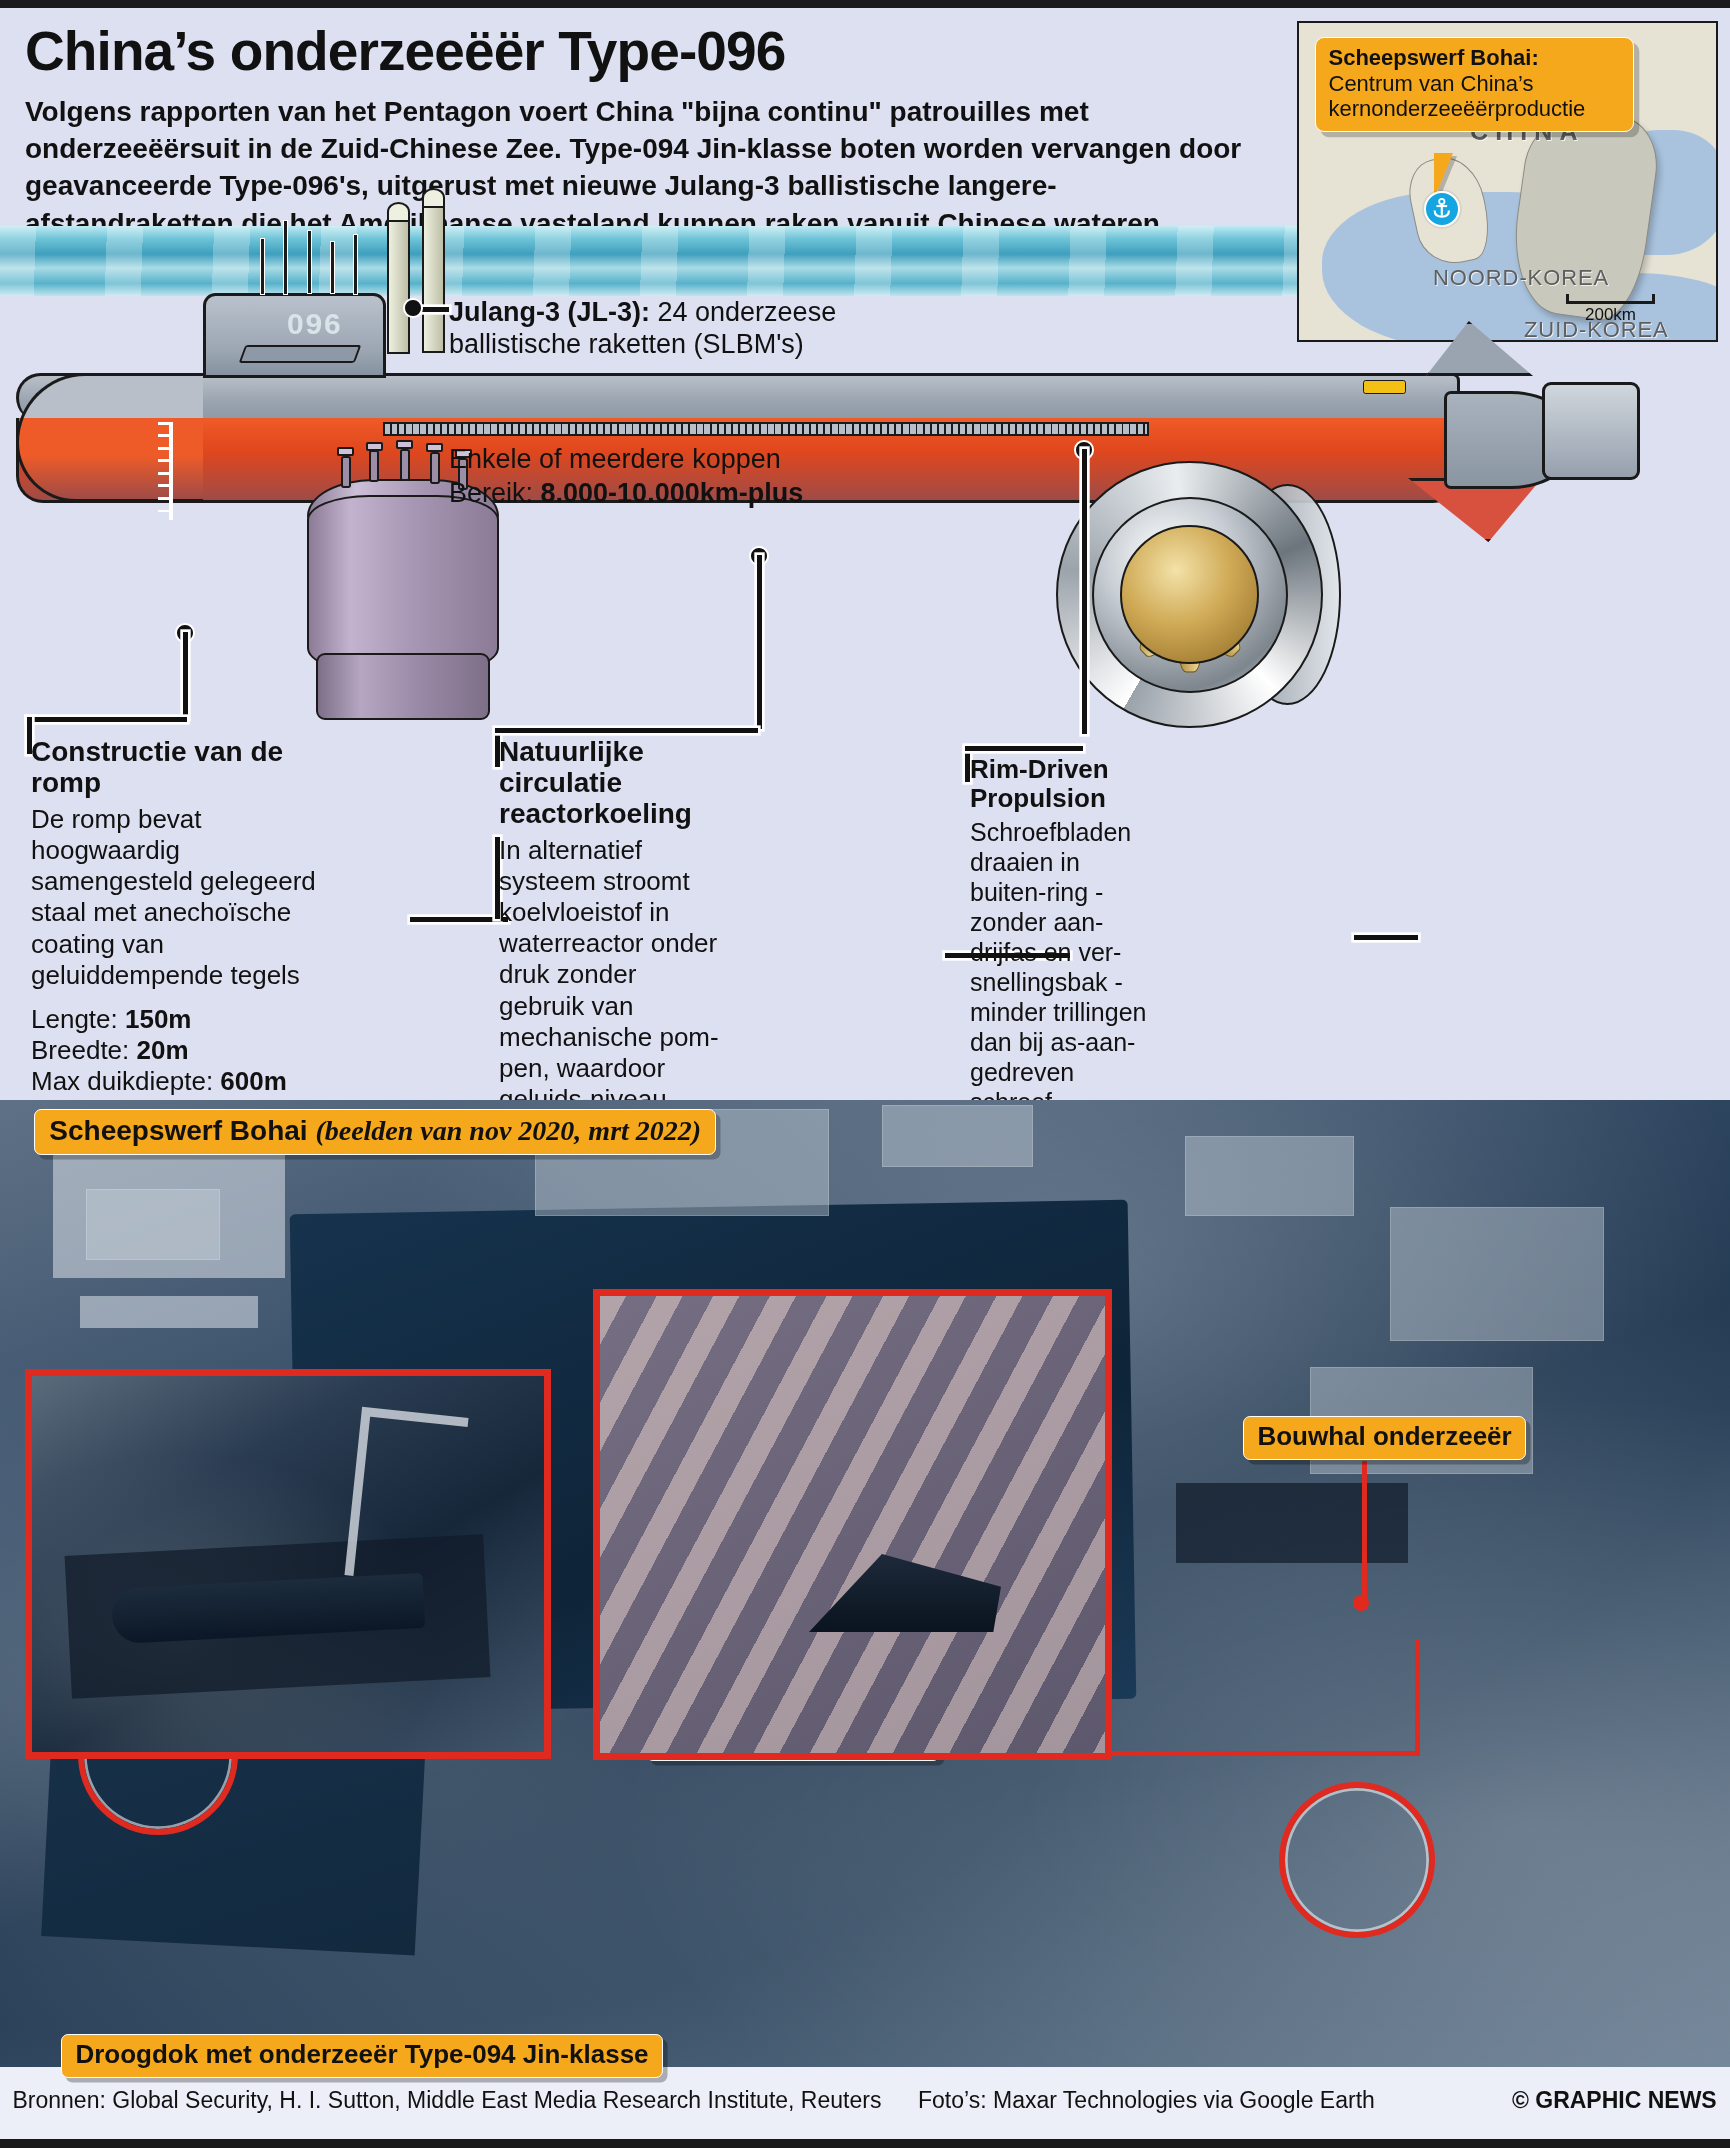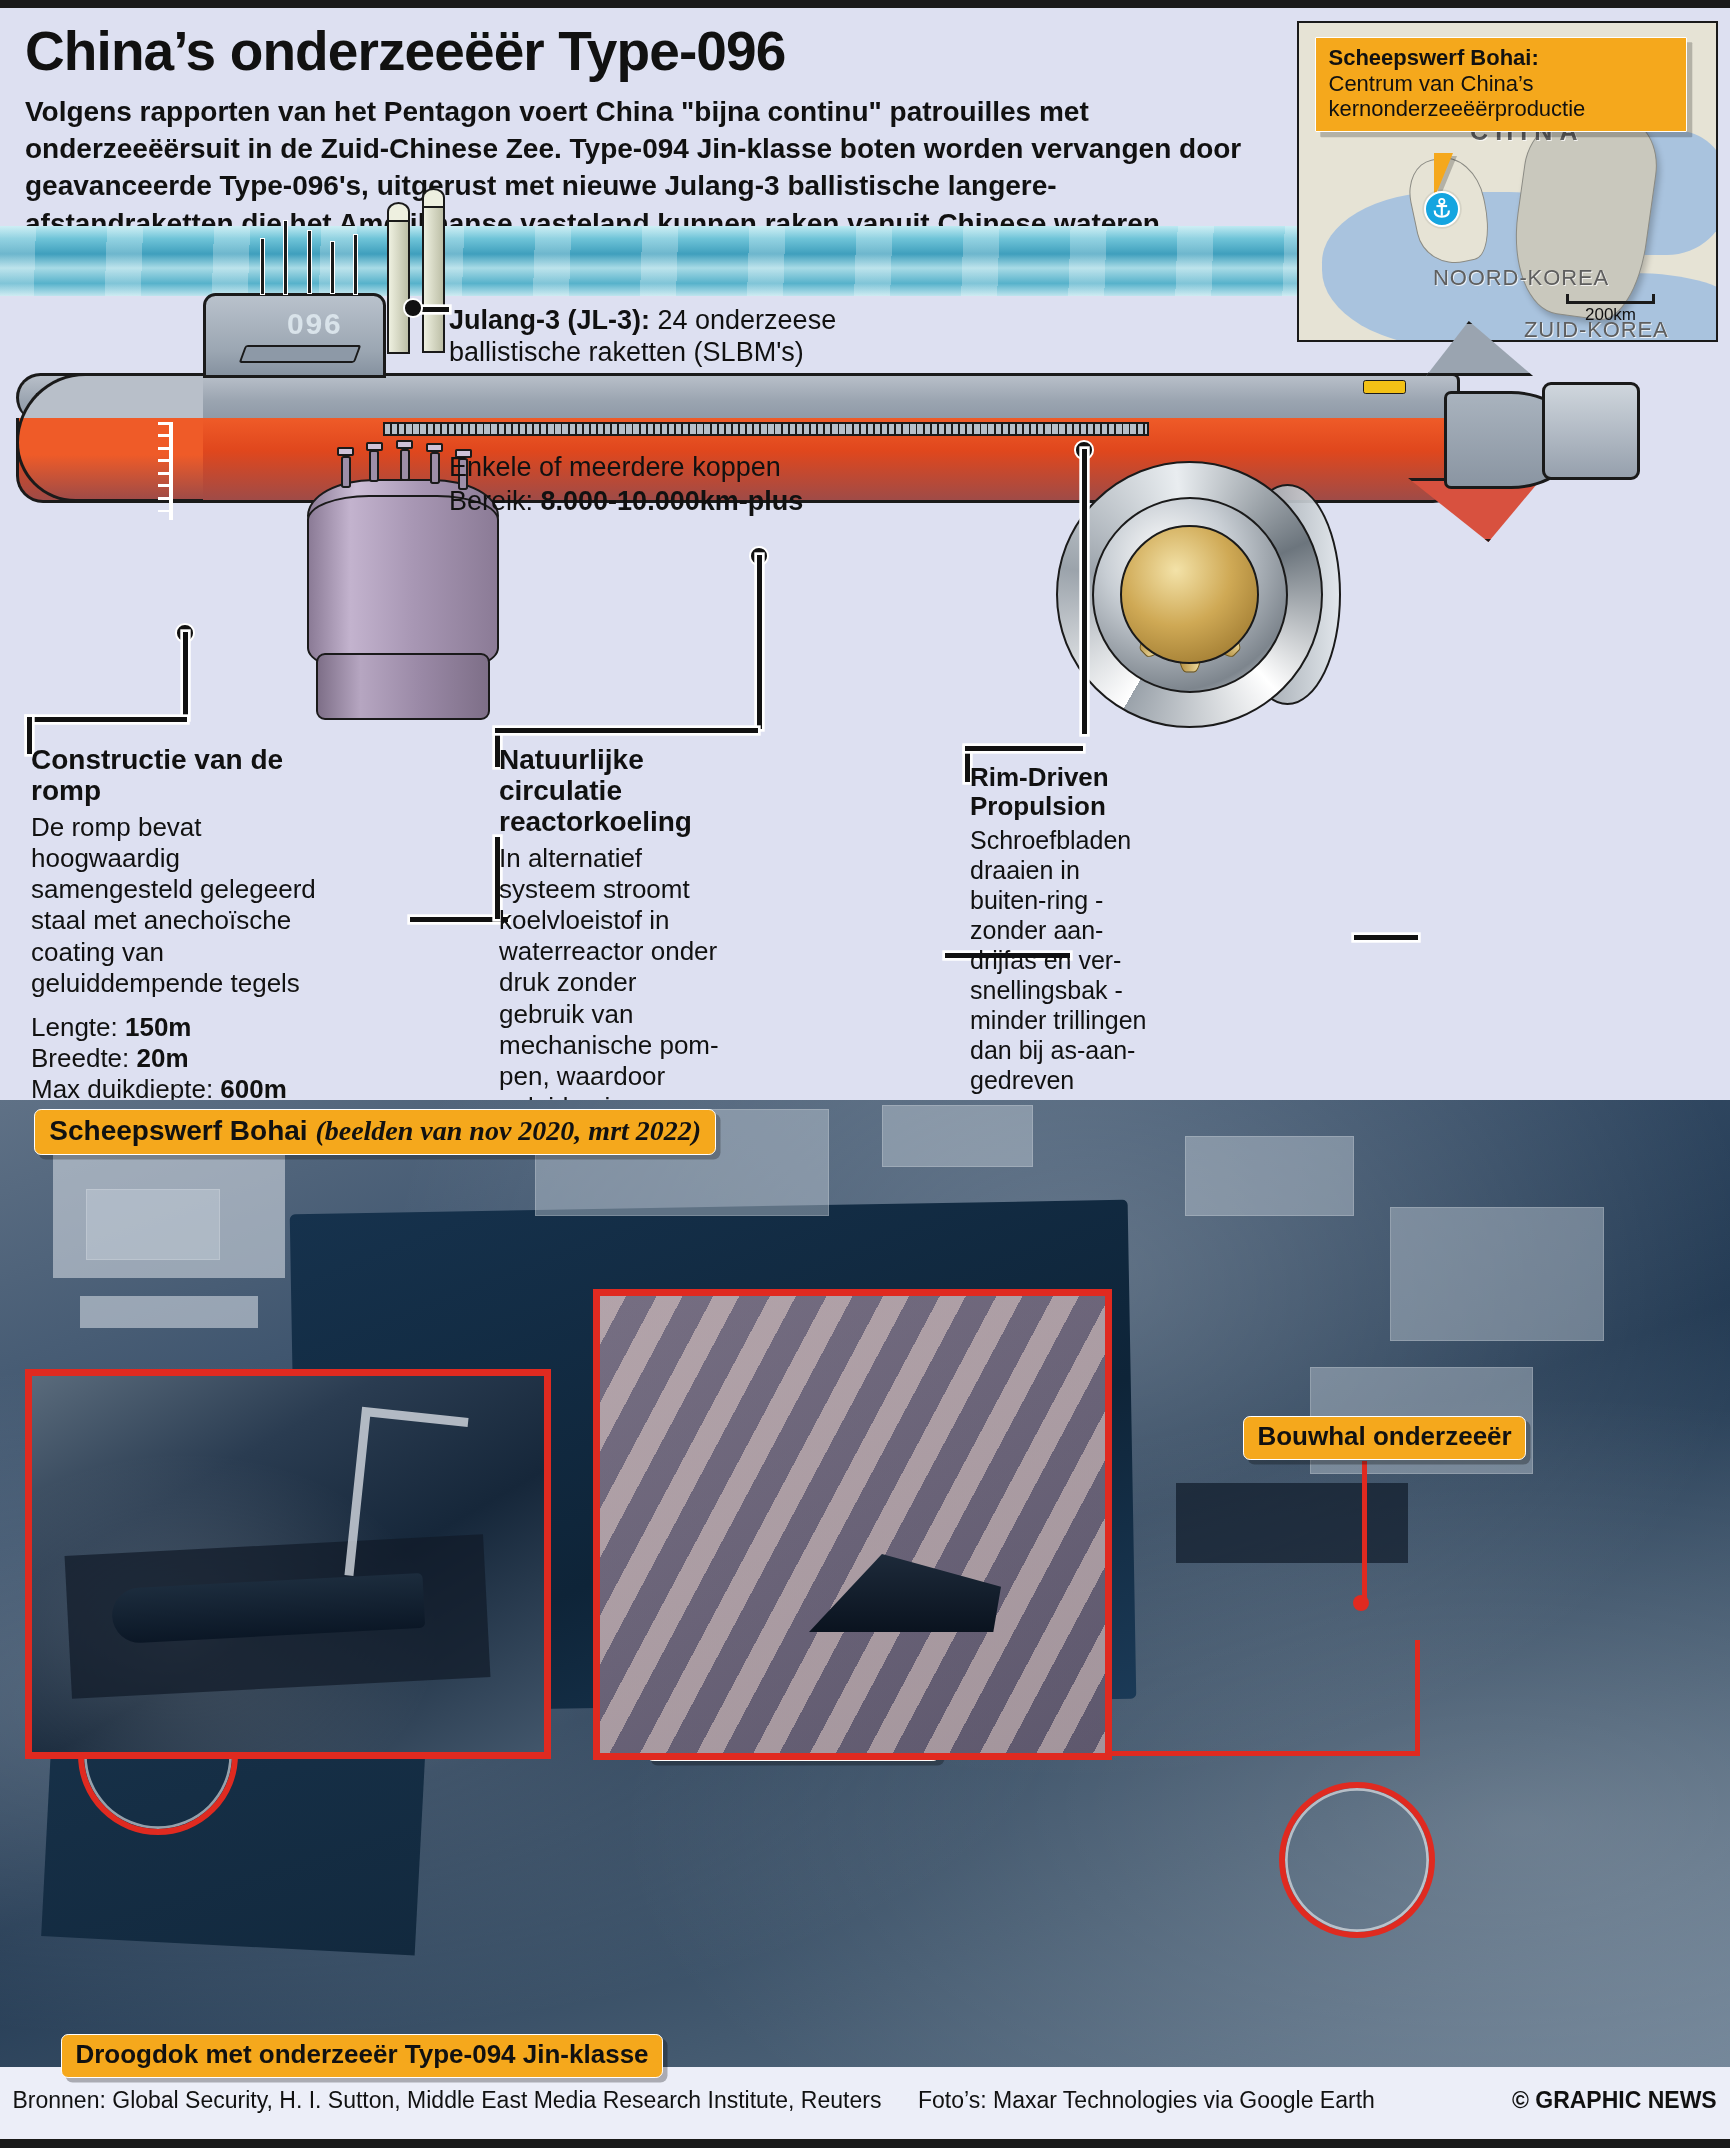--- a/index.html
+++ b/index.html
@@ -61,22 +61,22 @@
   }
   .map-label {
     position:absolute; font-weight:bold; color:#5e5e5e;
     text-shadow: 0.9px 0.9px 0 rgba(255,255,255,0.75);
   }
   .lbl-china { left:171px; top:94px; font-size:25px; letter-spacing:7.1px; }
   .lbl-nk    { left:134px; top:242px; font-size:22px; letter-spacing:0.9px; font-weight:normal; }
   .lbl-zk    { left:225px; top:294px; font-size:22px; letter-spacing:0.9px; font-weight:normal; }
 
   .callout {
-    position:absolute; left:16px; top:14.3px; width:372px;
-    background:#f5a81c; border-radius:1px; padding:7.1px 10.7px 9px 12.5px;
+    position:absolute; left:16px; top:14.3px; width:319px;
+    background:#f5a81c; border-radius:9px; padding:7.1px 10.7px 9px 12.5px;
     box-shadow: 5.3px 5.3px 0 rgba(0,0,0,0.22);
     border:1.8px solid #ffffff;
   }
   .callout .c1 { font-size:22px; font-weight:bold; color:#111; line-height:1.17; }
   .callout .c2 { font-size:22px; color:#111; line-height:1.17; }
   .callout-tail {
     position:absolute; left:135px; top:130px;
     width:0;height:0; border-left:19.6px solid #f5a81c;
     border-bottom:46px solid transparent;
     filter: drop-shadow(4.5px 3.6px 0 rgba(0,0,0,0.22));
@@ -161,21 +161,21 @@
   .draft-marks{position:absolute;left:169px;top:147px;width:3.6px;height:98px;background:#fff;}
   .draft-marks:after{content:"";position:absolute;left:-10.7px;top:0;width:10.7px;height:98px;
     background: repeating-linear-gradient(180deg,#fff 0 2.7px, transparent 2.7px 12.5px);}
 
   
   .dot { position:absolute; width:19.6px; height:19.6px; background:#111; border:2.7px solid #fff; border-radius:50%; }
   .lead-v { position:absolute; width:4.5px; background:#111; box-shadow:0 0 0 2.7px #fff; }
   .lead-h { position:absolute; height:4.5px; background:#111; box-shadow:0 0 0 2.7px #fff; }
 
   
-  .tb { position:absolute;margin-top:8px; }
+  .tb { position:absolute; }
   .tb h3 { font-size:28px; font-weight:bold; line-height:1.1; margin-bottom:5.3px; color:#111; }
   .tb p  { font-size:27px; line-height:1.16; color:#111; }
   .tb p b { font-weight:bold; }
 
   .tb-type096 { left:25px; top:441px; width:383px; }
   .tb-type096 p { font-size:28.5px; line-height:1.2; }
 
   .tb-jl3 { left:449px; top:288px; width:419px; }
   .tb-jl3 p { font-size:27px; line-height:1.2; }
 

